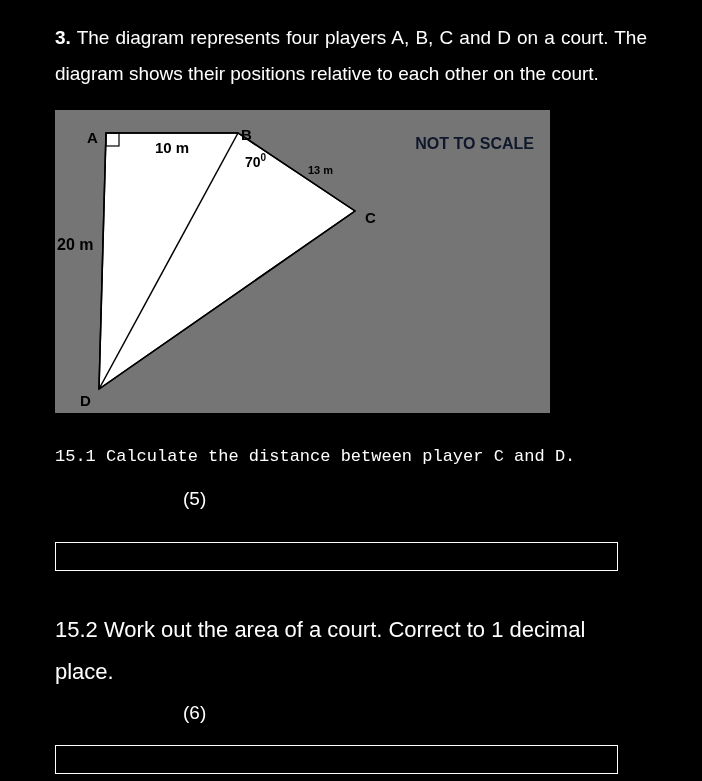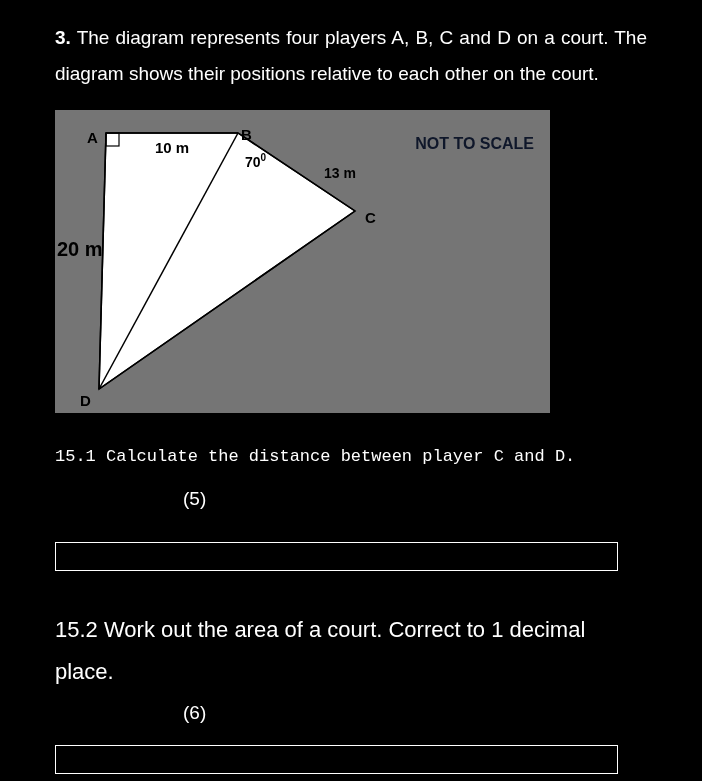--- a/index.html
+++ b/index.html
@@ -41,22 +41,22 @@
       color: #000000;
       font-weight: bold;
       font-size: 15px;
       font-family: Arial, sans-serif;
     }
     .label-a { top: 14px; left: 32px; }
     .label-b { top: 11px; left: 186px; }
     .label-c { top: 94px; left: 310px; }
     .label-d { top: 277px; left: 25px; }
     .label-10m { top: 24px; left: 100px; font-weight: bold; }
-    .label-13m { top: 50px; left: 269px; font-weight: bold; font-size: 14px; }
-    .label-20m { top: 120px; left: 2px; font-weight: bold; font-size: 20px; }
+    .label-13m { top: 50px; left: 253px; font-weight: bold; font-size: 11px; }
+    .label-20m { top: 120px; left: 2px; font-weight: bold; font-size: 16px; }
     .label-40 { top: 38px; left: 190px; font-weight: bold; font-size: 14px; }
     .label-40 sup { font-size: 10px; }
     .not-to-scale {
       position: absolute;
       top: 19px;
       right: 16px;
       color: #0f172a;
       font-weight: bold;
       font-size: 16px;
     }

